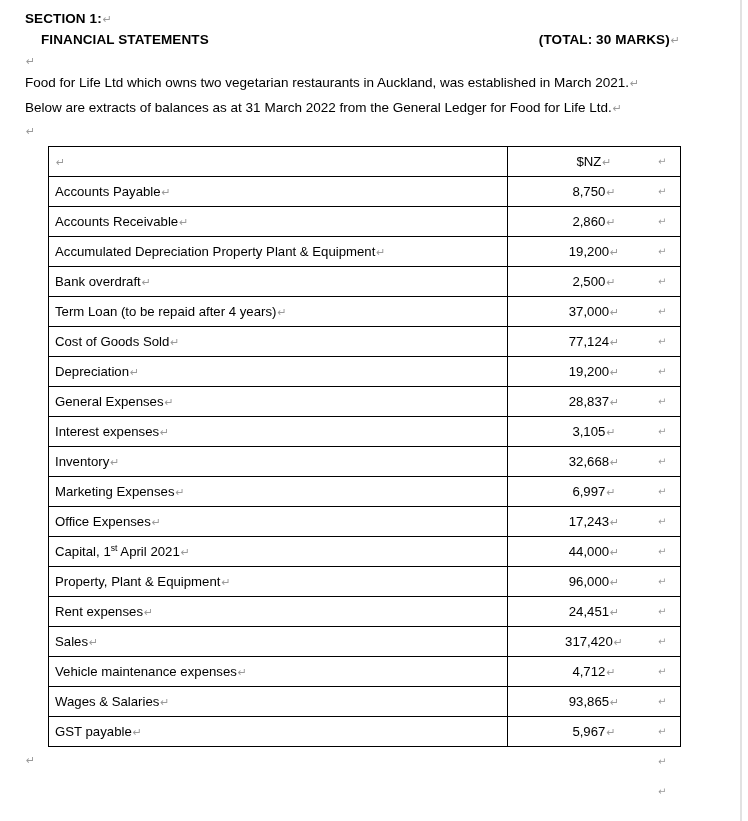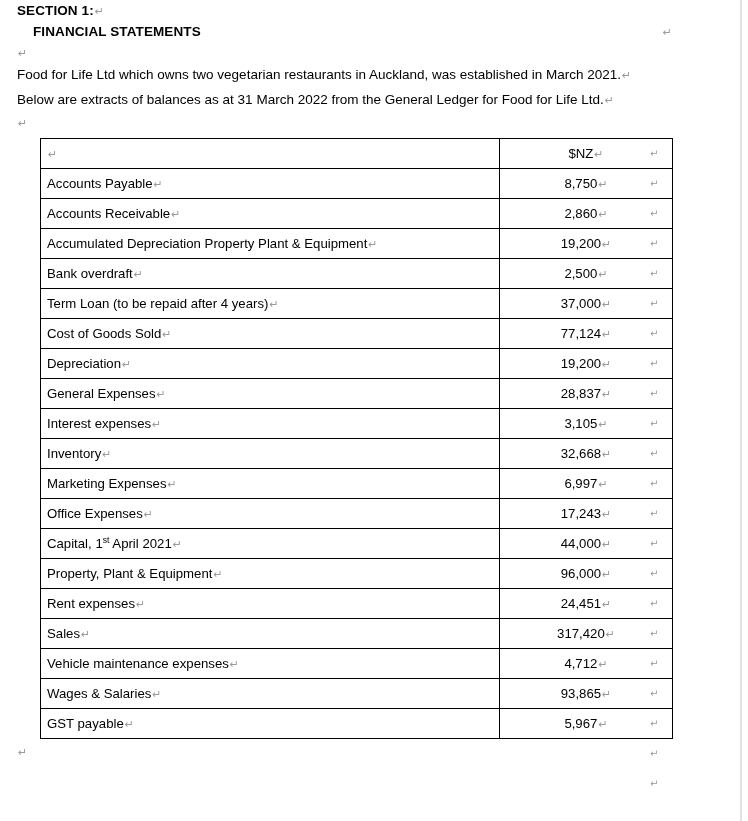--- a/index.html
+++ b/index.html
@@ -24,21 +24,21 @@
     width: 2px;
     height: 821px;
     background: #e2e2e2;
   }
 
   #doc {
     position: absolute;
     left: 0;
     top: 0;
     width: 712px;
-    padding: 0;
+    padding: 8px;
   }
 
   
   .pilcrow {
     color: #9a9a9a;
     font-family: "DejaVu Sans", sans-serif;
     font-size: 11px;
     font-weight: normal;
     line-height: 1;
     vertical-align: baseline;
@@ -135,20 +135,21 @@
 
 <div id="doc">
 
   <div class="head-line">
     <span>SECTION 1:</span><span class="pilcrow">↵</span>
   </div>
 
   <div class="head-line row2">
     <span class="left">FINANCIAL STATEMENTS</span>
     <span class="spacer"></span>
+    <span class="right">(TOTAL: 30 MARKS)</span>
       <span class="pilcrow">↵</span>
   </div>
 
   <div class="blank-line">
     <span class="pilcrow">↵</span>
   </div>
 
   <div class="body-line">
     <span>Food for Life Ltd which owns two vegetarian restaurants in Auckland, was established in March 2021.</span><span class="pilcrow">↵</span>
   </div>

